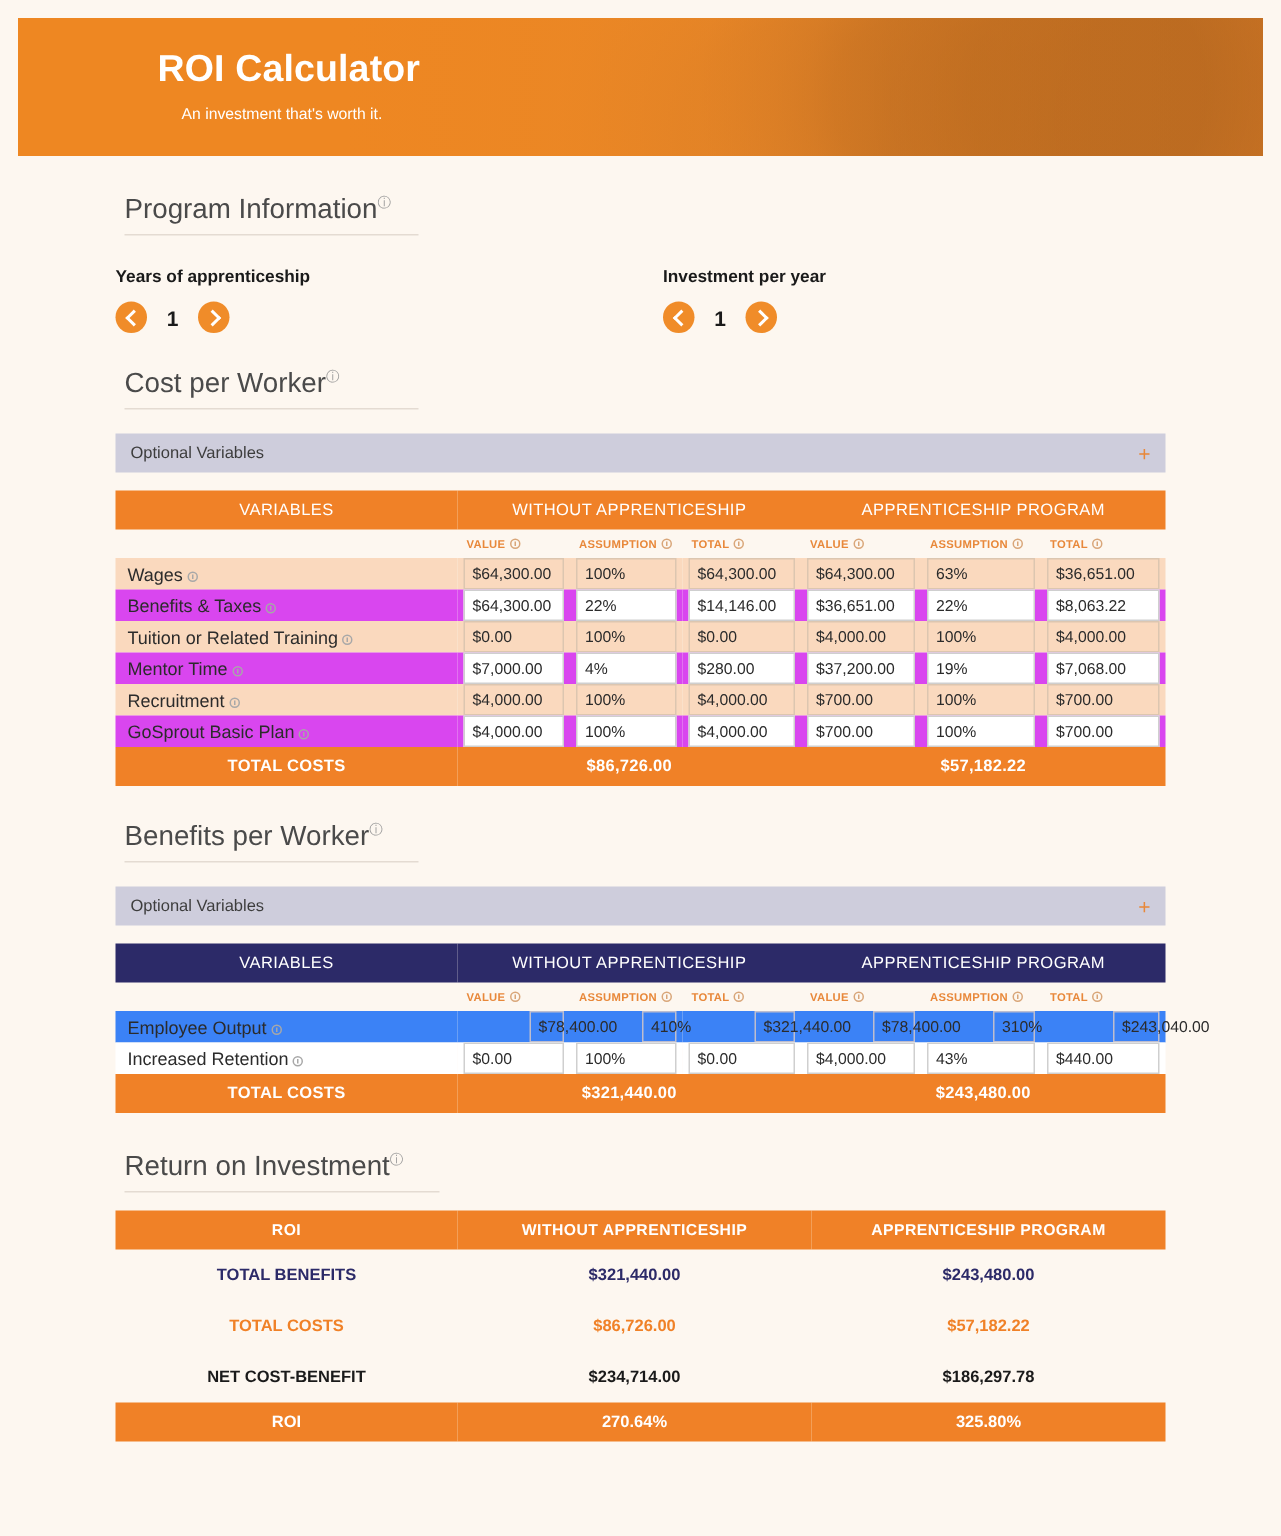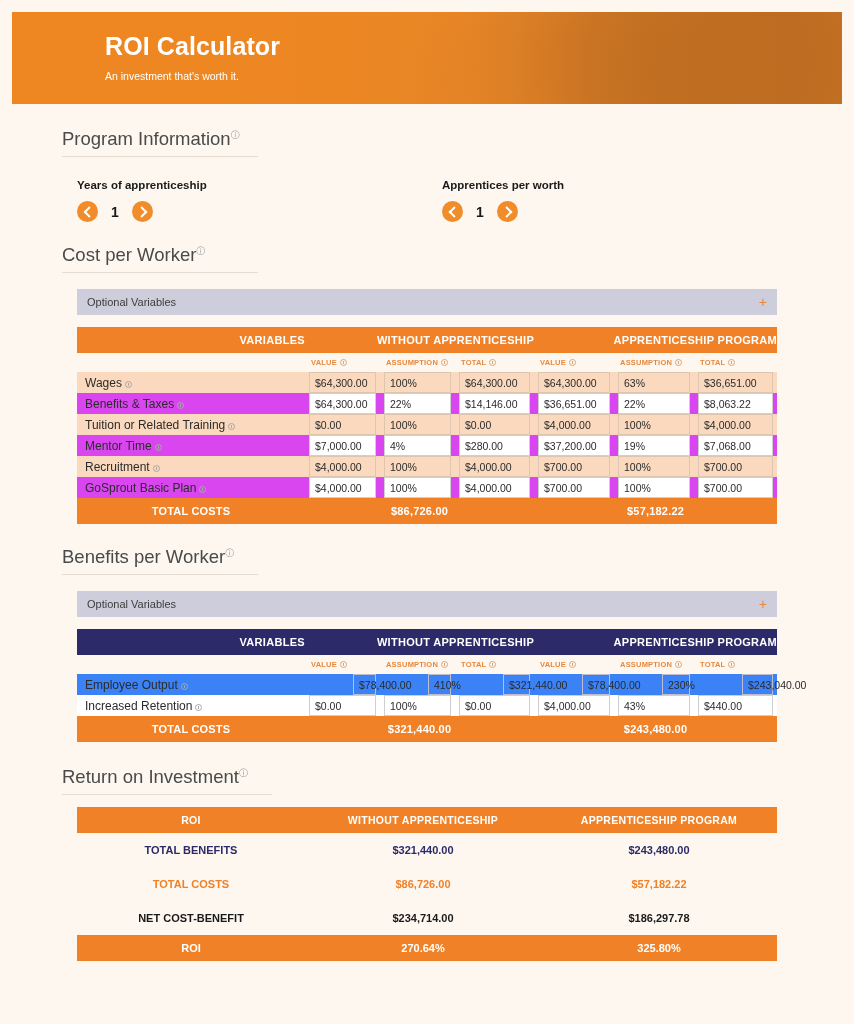--- a/index.html
+++ b/index.html
@@ -41,30 +41,31 @@
   .banner-title {
     color: #fff;
     font-size: 25px;
     font-weight: bold;
     letter-spacing: .1px;
   }
   .banner-sub {
     color: #fff;
     font-size: 10.5px;
     margin-top: 9px;
+    margin-left: 16px;
   }
 
   
   .page { padding: 0 12px; }
 
   .section-title-wrap {
     width: 196px;
     border-bottom: 1px solid #E4DBD2;
     padding-bottom: 6px;
-    margin-left: 50px;
+    margin-left: 71px;
   }
   .section-title-wrap.w2 { width: 196px; }
   .section-title-wrap.w3 { width: 210px; }
   .section-title {
     font-size: 18.5px;
     color: #4a4a4a;
     font-weight: normal;
     white-space: nowrap;
   }
   .sup-info {
@@ -135,23 +136,23 @@
   table.calc {
     margin: 12px 0 0 65px;
     width: 700px;
     border-collapse: collapse;
     table-layout: fixed;
   }
   .hdr-main td {
     background: #F08127;
     color: #fff;
     font-size: 11px;
-    font-weight: bold;
+    font-weight: normal;
     letter-spacing: .3px;
-    text-align: right;
+    text-align: center;
     padding: 7px 0;
   }
   .hdr-main.navy td { background: #2C2A68; }
   .hdr-sub td {
     font-size: 7.5px;
     font-weight: bold;
     color: #E8883A;
     padding: 5px 0 5px 6px;
     letter-spacing: .2px;
   }
@@ -274,21 +275,21 @@
   <div class="prog-row">
     <div class="prog-field">
       <div class="prog-label">Years of apprenticeship</div>
       <div class="stepper">
         <div class="arrow-btn left"></div>
         <div class="stepper-value">1</div>
         <div class="arrow-btn right"></div>
       </div>
     </div>
     <div class="prog-field">
-      <div class="prog-label">Apprentices per worth</div>
+      <div class="prog-label">Investment per year</div>
       <div class="stepper">
         <div class="arrow-btn left"></div>
         <div class="stepper-value">1</div>
         <div class="arrow-btn right"></div>
       </div>
     </div>
   </div>
 
   <div class="sp-b"></div>
   <div class="section-title-wrap w2">
@@ -503,21 +504,21 @@
       <td>
             <div class="cell-input">410%</div>
           </td>
       <td>
             <div class="cell-input">$321,440.00</div>
           </td>
       <td>
             <div class="cell-input">$78,400.00</div>
           </td>
       <td>
-            <div class="cell-input">230%</div>
+            <div class="cell-input">310%</div>
           </td>
       <td>
             <div class="cell-input">$243,040.00</div>
           </td>
     </tr>
     <tr class="data white">
       <td class="varname"><span>Increased Retention</span><span class="i-circ i-grey"></span></td>
       <td>
             <div class="cell-input">$0.00</div>
           </td>

